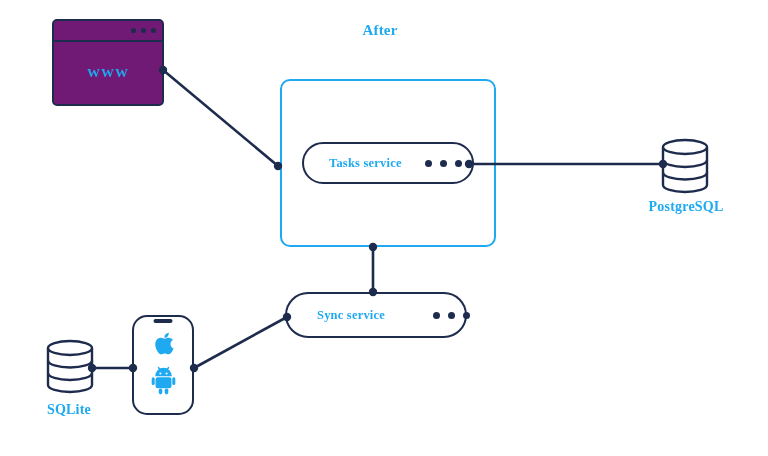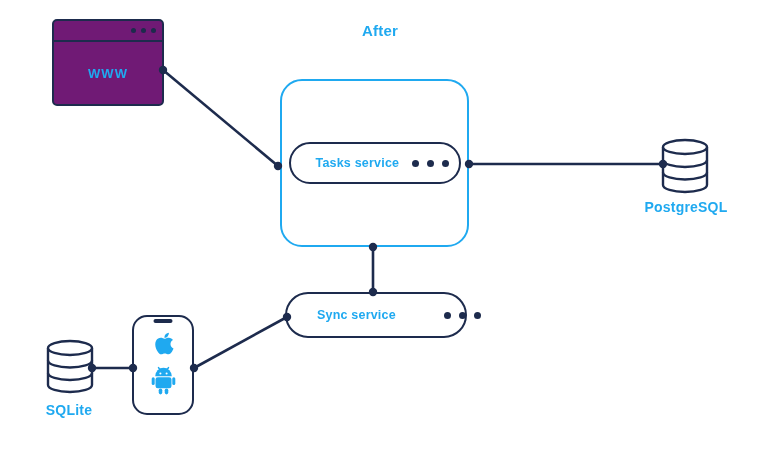--- a/index.html
+++ b/index.html
@@ -3,21 +3,21 @@
 <meta charset="utf-8">
 <style>
   :root{
     --navy:#1d2b4d;
     --cyan:#1fa9f0;
     --background:#ffffff;
   }
   html,body{margin:0;padding:0;background:#fff;}
   .canvas{
     position:relative;width:768px;height:456px;background:var(--background);
-    overflow:hidden;font-family:Liberation Sans, sans-serif;
+    overflow:hidden;font-family:Liberation Serif, serif;
   }
   .overlay{
     position:absolute;left:0;top:0;width:768px;height:456px;
     z-index:5;pointer-events:none;
   }
   .cn-line{stroke:var(--navy);stroke-width:2.6;fill:none;}
   .cn-dot{fill:var(--navy);stroke:none;}
   .cyl{stroke:var(--navy);stroke-width:2.4;}
   .cyl-fill{fill:#fff;}
   .cyl-open{fill:none;}
@@ -38,22 +38,22 @@
     height:19px;border-bottom:2.5px solid var(--navy);
     display:flex;align-items:center;justify-content:flex-end;padding-right:6px;
   }
   .mdots{display:flex;gap:5px;}
   .mdots i{width:5px;height:5px;border-radius:50%;background:var(--navy);}
   .browser-body{flex:1;display:flex;align-items:center;justify-content:center;}
   .browser-label{color:var(--cyan);font-weight:bold;font-size:13px;letter-spacing:1px;}
 
   
   .services{
-    position:absolute;left:280px;top:79px;width:189px;height:168px;z-index:3;
-    border:2px solid var(--cyan);border-radius:22px;background:#fff;
+    position:absolute;left:280px;top:79px;width:216px;height:168px;z-index:3;
+    border:2px solid var(--cyan);border-radius:10px;background:#fff;
     box-sizing:border-box;display:flex;flex-direction:column;
     justify-content:space-evenly;align-items:center;
   }
   .pill{
     width:172px;height:42px;border:2px solid var(--navy);border-radius:21px;
     background:#fff;box-sizing:border-box;display:flex;align-items:center;
     padding:0 10px 0 25px;
   }
   .pill-label{color:var(--cyan);font-weight:bold;font-size:12.5px;letter-spacing:.2px;white-space:nowrap;}
   .pdots{display:flex;gap:8px;margin-left:auto;}

